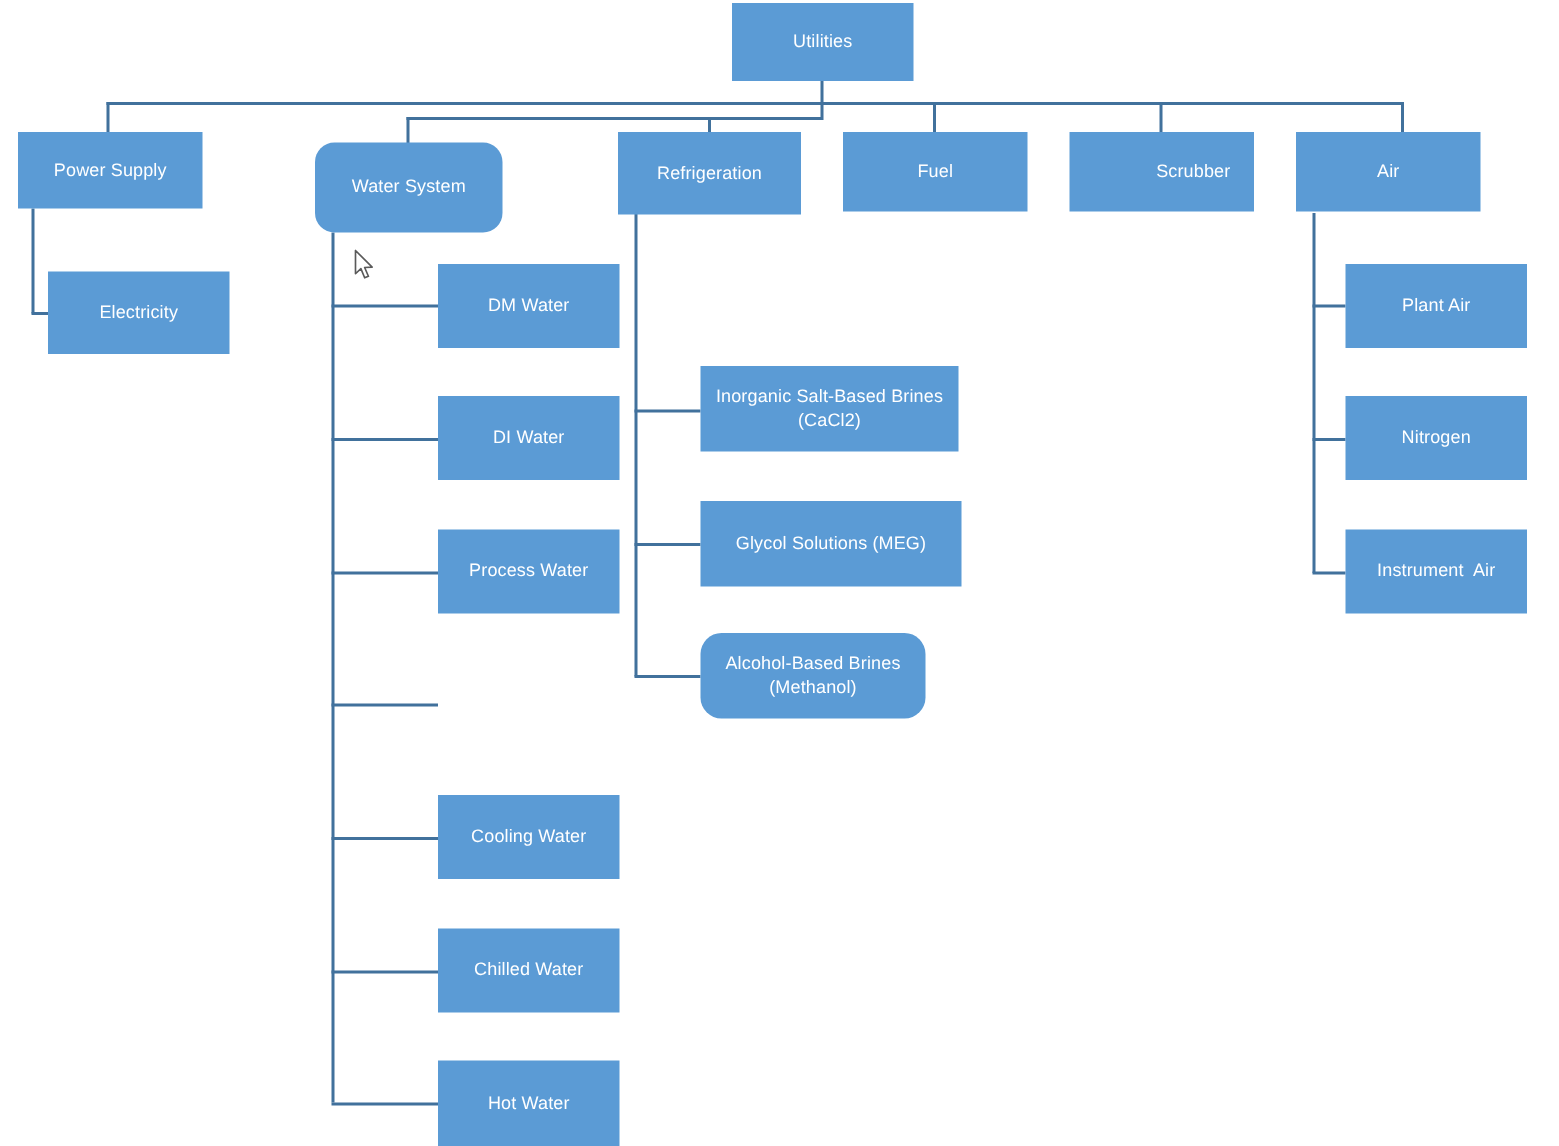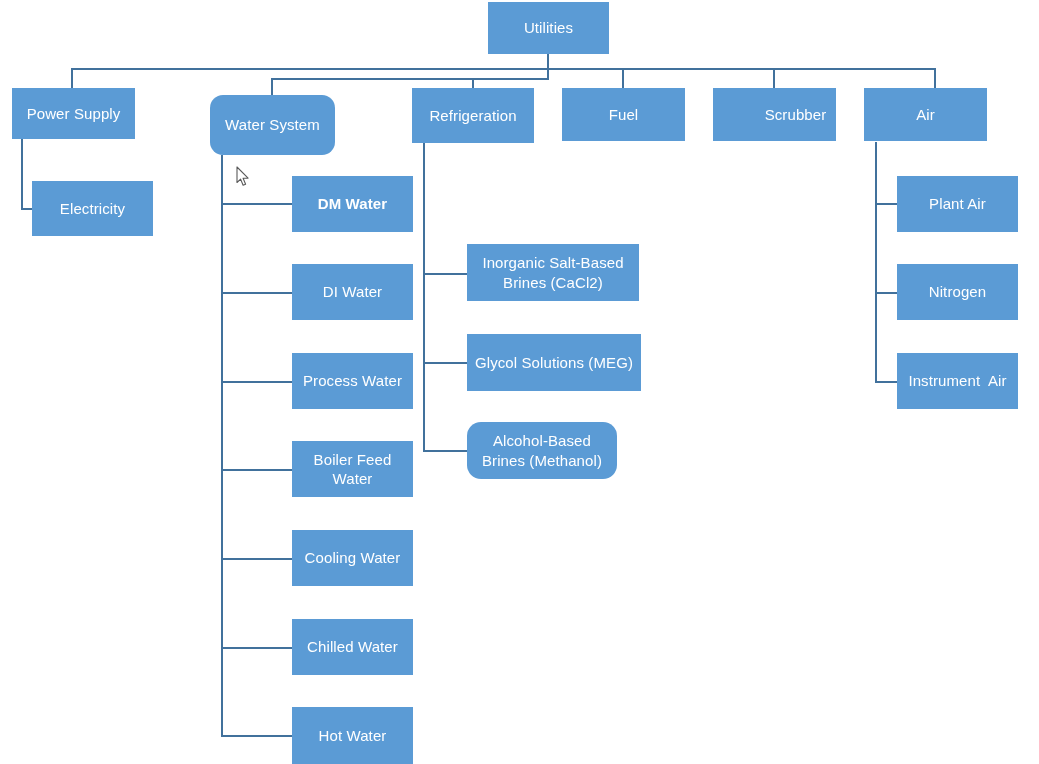--- a/index.html
+++ b/index.html
@@ -17,21 +17,21 @@
     font-family: "Liberation Sans", sans-serif;
   }
   .node {
     position: absolute;
     background: #5B9BD5;
     color: #ffffff;
     display: flex;
     align-items: center;
     justify-content: center;
     text-align: center;
-    font-size: 15px;
+    font-size: 12px;
     line-height: 1.28;
     font-weight: 400;
     box-sizing: border-box;
     padding: 2px 6px;
     letter-spacing: 0.1px;
     white-space: pre-wrap;
   }
   .conn {
     position: absolute;
     background: #41719C;
@@ -96,27 +96,26 @@
   <div class="node" style="left:412px; top:88px; width:122px; height:55px;">Refrigeration</div>
 
   <div class="node" style="left:562px; top:88px; width:123px; height:53px;">Fuel</div>
 
   <div class="node" style="left:713px; top:88px; width:123px; height:53px;padding-left:48px;">Scrubber</div>
 
   <div class="node" style="left:864px; top:88px; width:123px; height:53px;">Air</div>
 
   <div class="node" style="left:32px; top:181px; width:121px; height:55px;">Electricity</div>
 
-  <div class="node" style="left:292px; top:176px; width:121px; height:56px;font-weight:bold;">DM Water</div>
+  <div class="node" style="left:292px; top:176px; width:121px; height:56px;">DM Water</div>
 
   <div class="node" style="left:292px; top:264px; width:121px; height:56px;">DI Water</div>
 
   <div class="node" style="left:292px; top:353px; width:121px; height:56px;">Process Water</div>
 
-  <div class="node" style="left:292px; top:441px; width:121px; height:56px;">Boiler Feed Water</div>
 
   <div class="node" style="left:292px; top:530px; width:121px; height:56px;">Cooling Water</div>
 
   <div class="node" style="left:292px; top:619px; width:121px; height:56px;">Chilled Water</div>
 
   <div class="node" style="left:292px; top:707px; width:121px; height:57px;text-align:center;">Hot Water</div>
 
   <div class="node" style="left:467px; top:244px; width:172px; height:57px;">Inorganic Salt-Based Brines (CaCl2)</div>
 
   <div class="node" style="left:467px; top:334px; width:174px; height:57px;">Glycol Solutions (MEG)</div>

